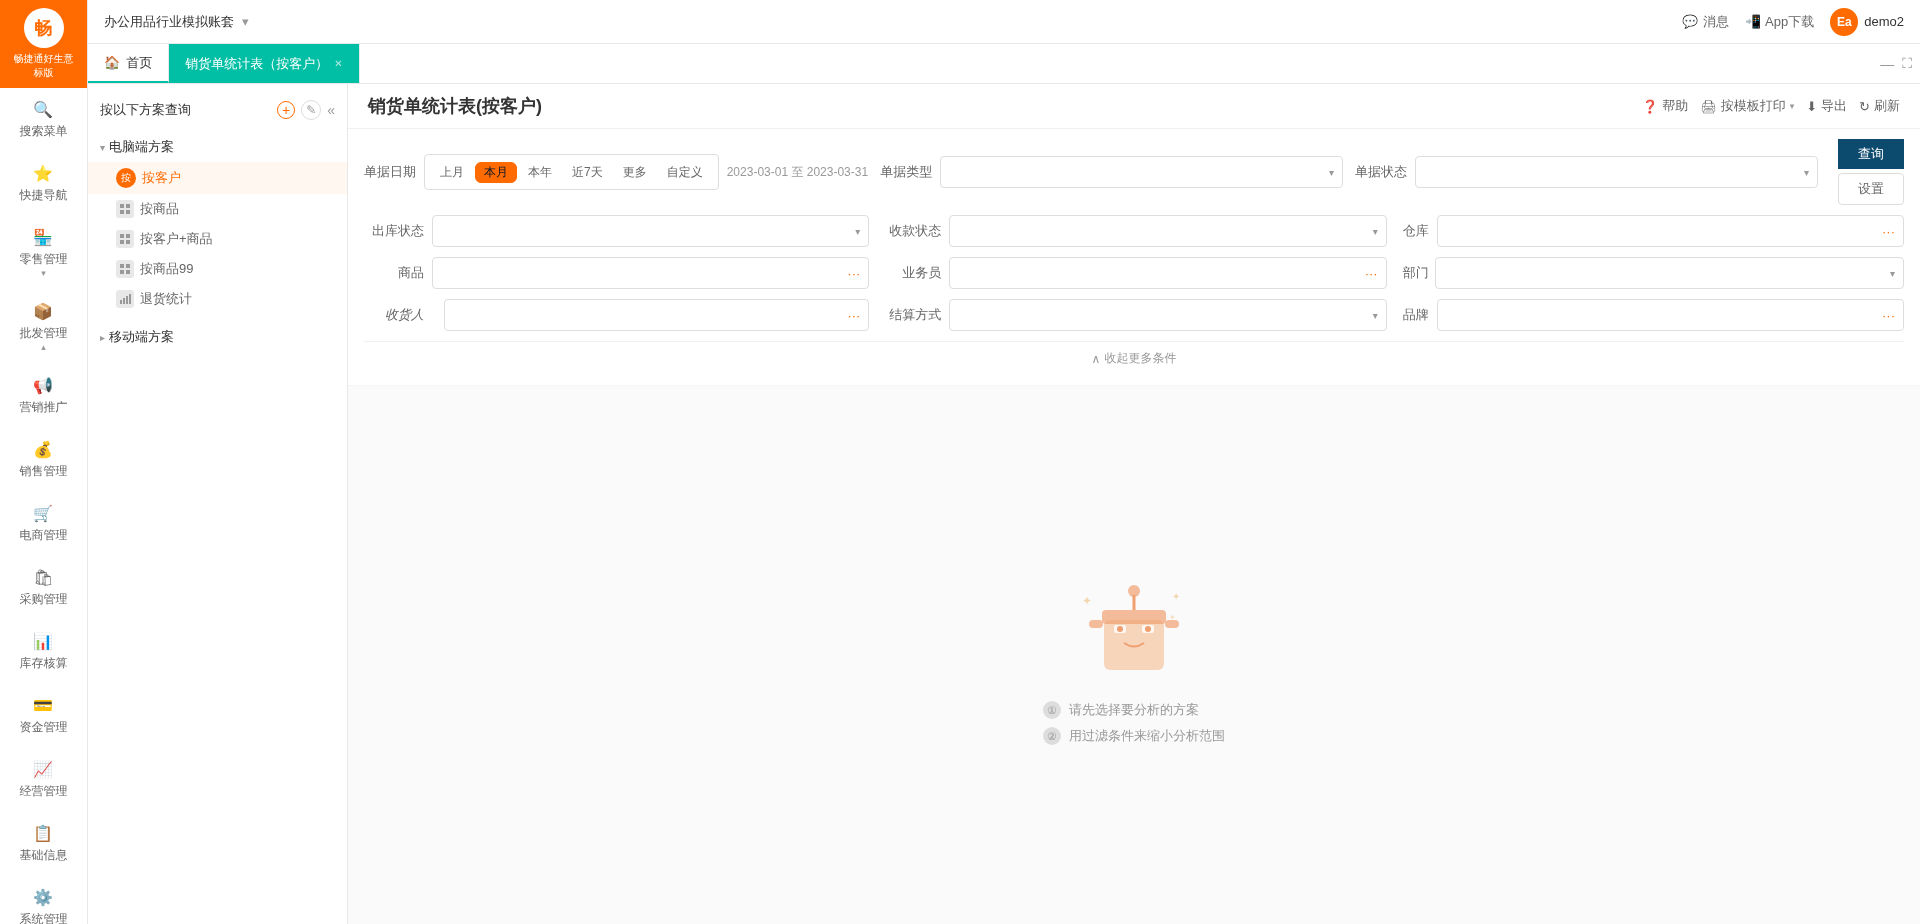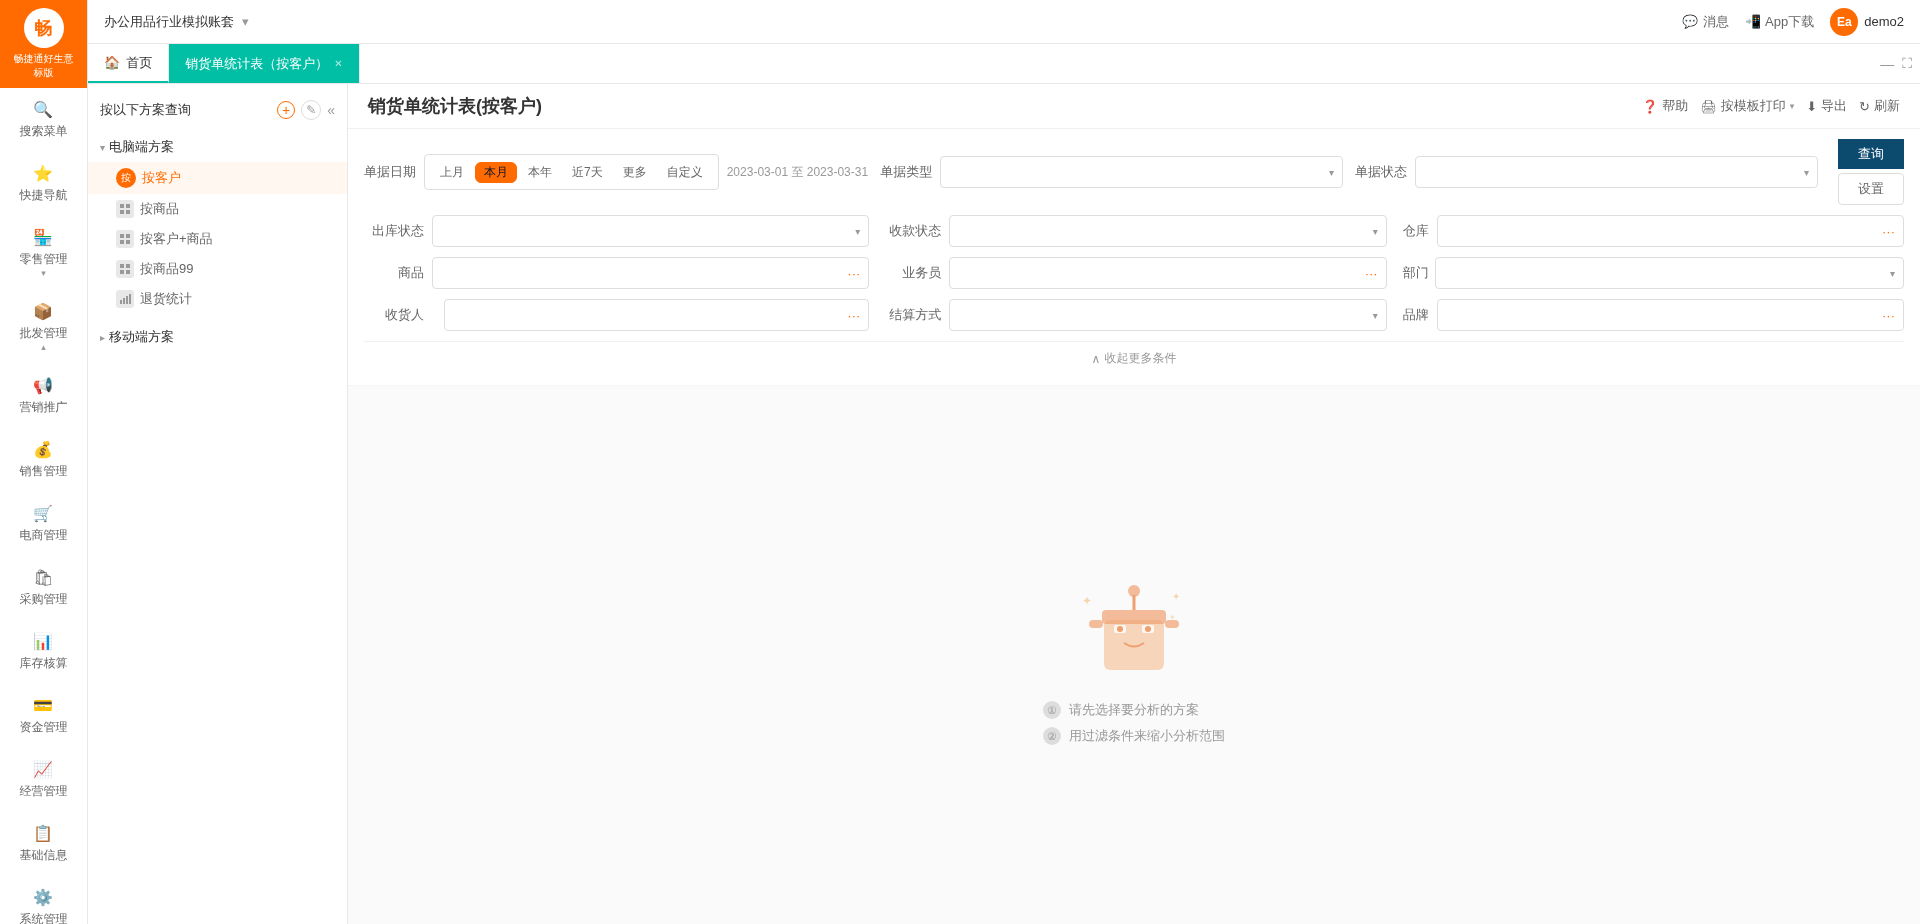--- a/index.html
+++ b/index.html
@@ -371,21 +371,21 @@
           <div style="display:flex;align-items:center;gap:6px;flex:1;">
             <span style="font-size:13px;color:#666;white-space:nowrap;min-width:30px;text-align:right;">部门</span>
             <div class="filter-select" style="flex:1;">
               <span class="placeholder"></span>
               <span class="arrow">▾</span>
             </div>
           </div>
         </div>
 
         <div style="display:flex;align-items:center;gap:12px;margin-bottom:10px;">
-          <div style="display:flex;align-items:center;gap:20px;flex:1;">
+          <div style="display:flex;align-items:center;gap:20px;flex:1;font-style:italic;">
             <span style="font-size:13px;color:#666;white-space:nowrap;min-width:60px;text-align:right;">收货人</span>
             <div style="flex:1;border:1px solid #ddd;border-radius:4px;height:32px;padding:0 8px;background:#fff;display:flex;align-items:center;justify-content:flex-end;cursor:pointer;">
               <span style="color:#ff6b00;">···</span>
             </div>
           </div>
           <div style="display:flex;align-items:center;gap:8px;flex:1;">
             <span style="font-size:13px;color:#666;white-space:nowrap;min-width:60px;text-align:right;">结算方式</span>
             <div class="filter-select" style="flex:1;">
               <span class="placeholder"></span>
               <span class="arrow">▾</span>

